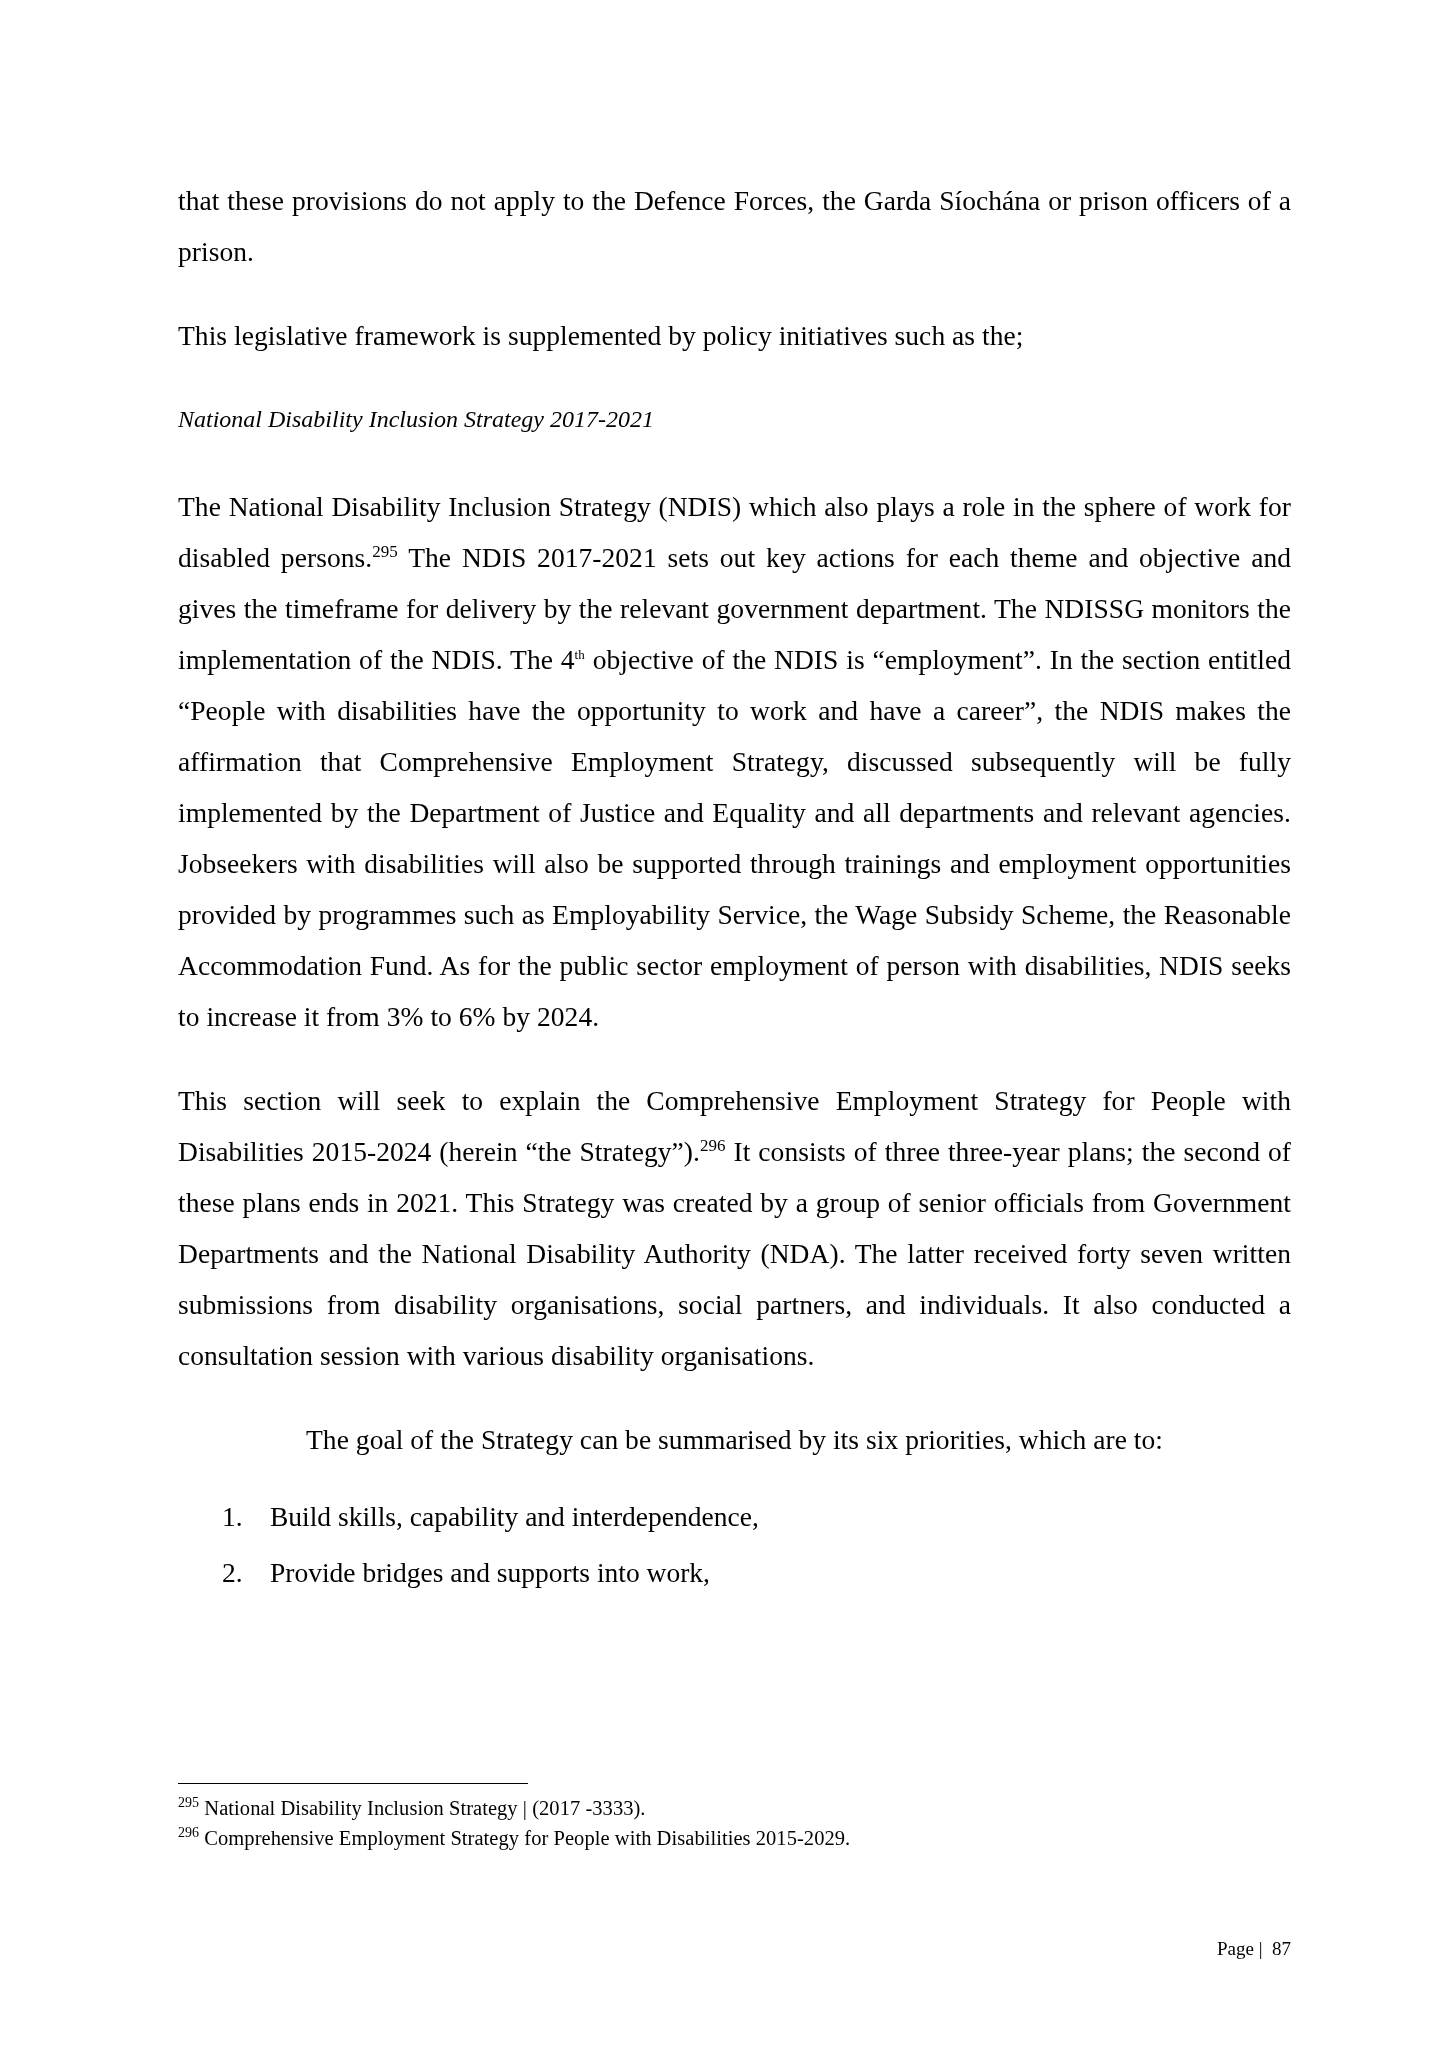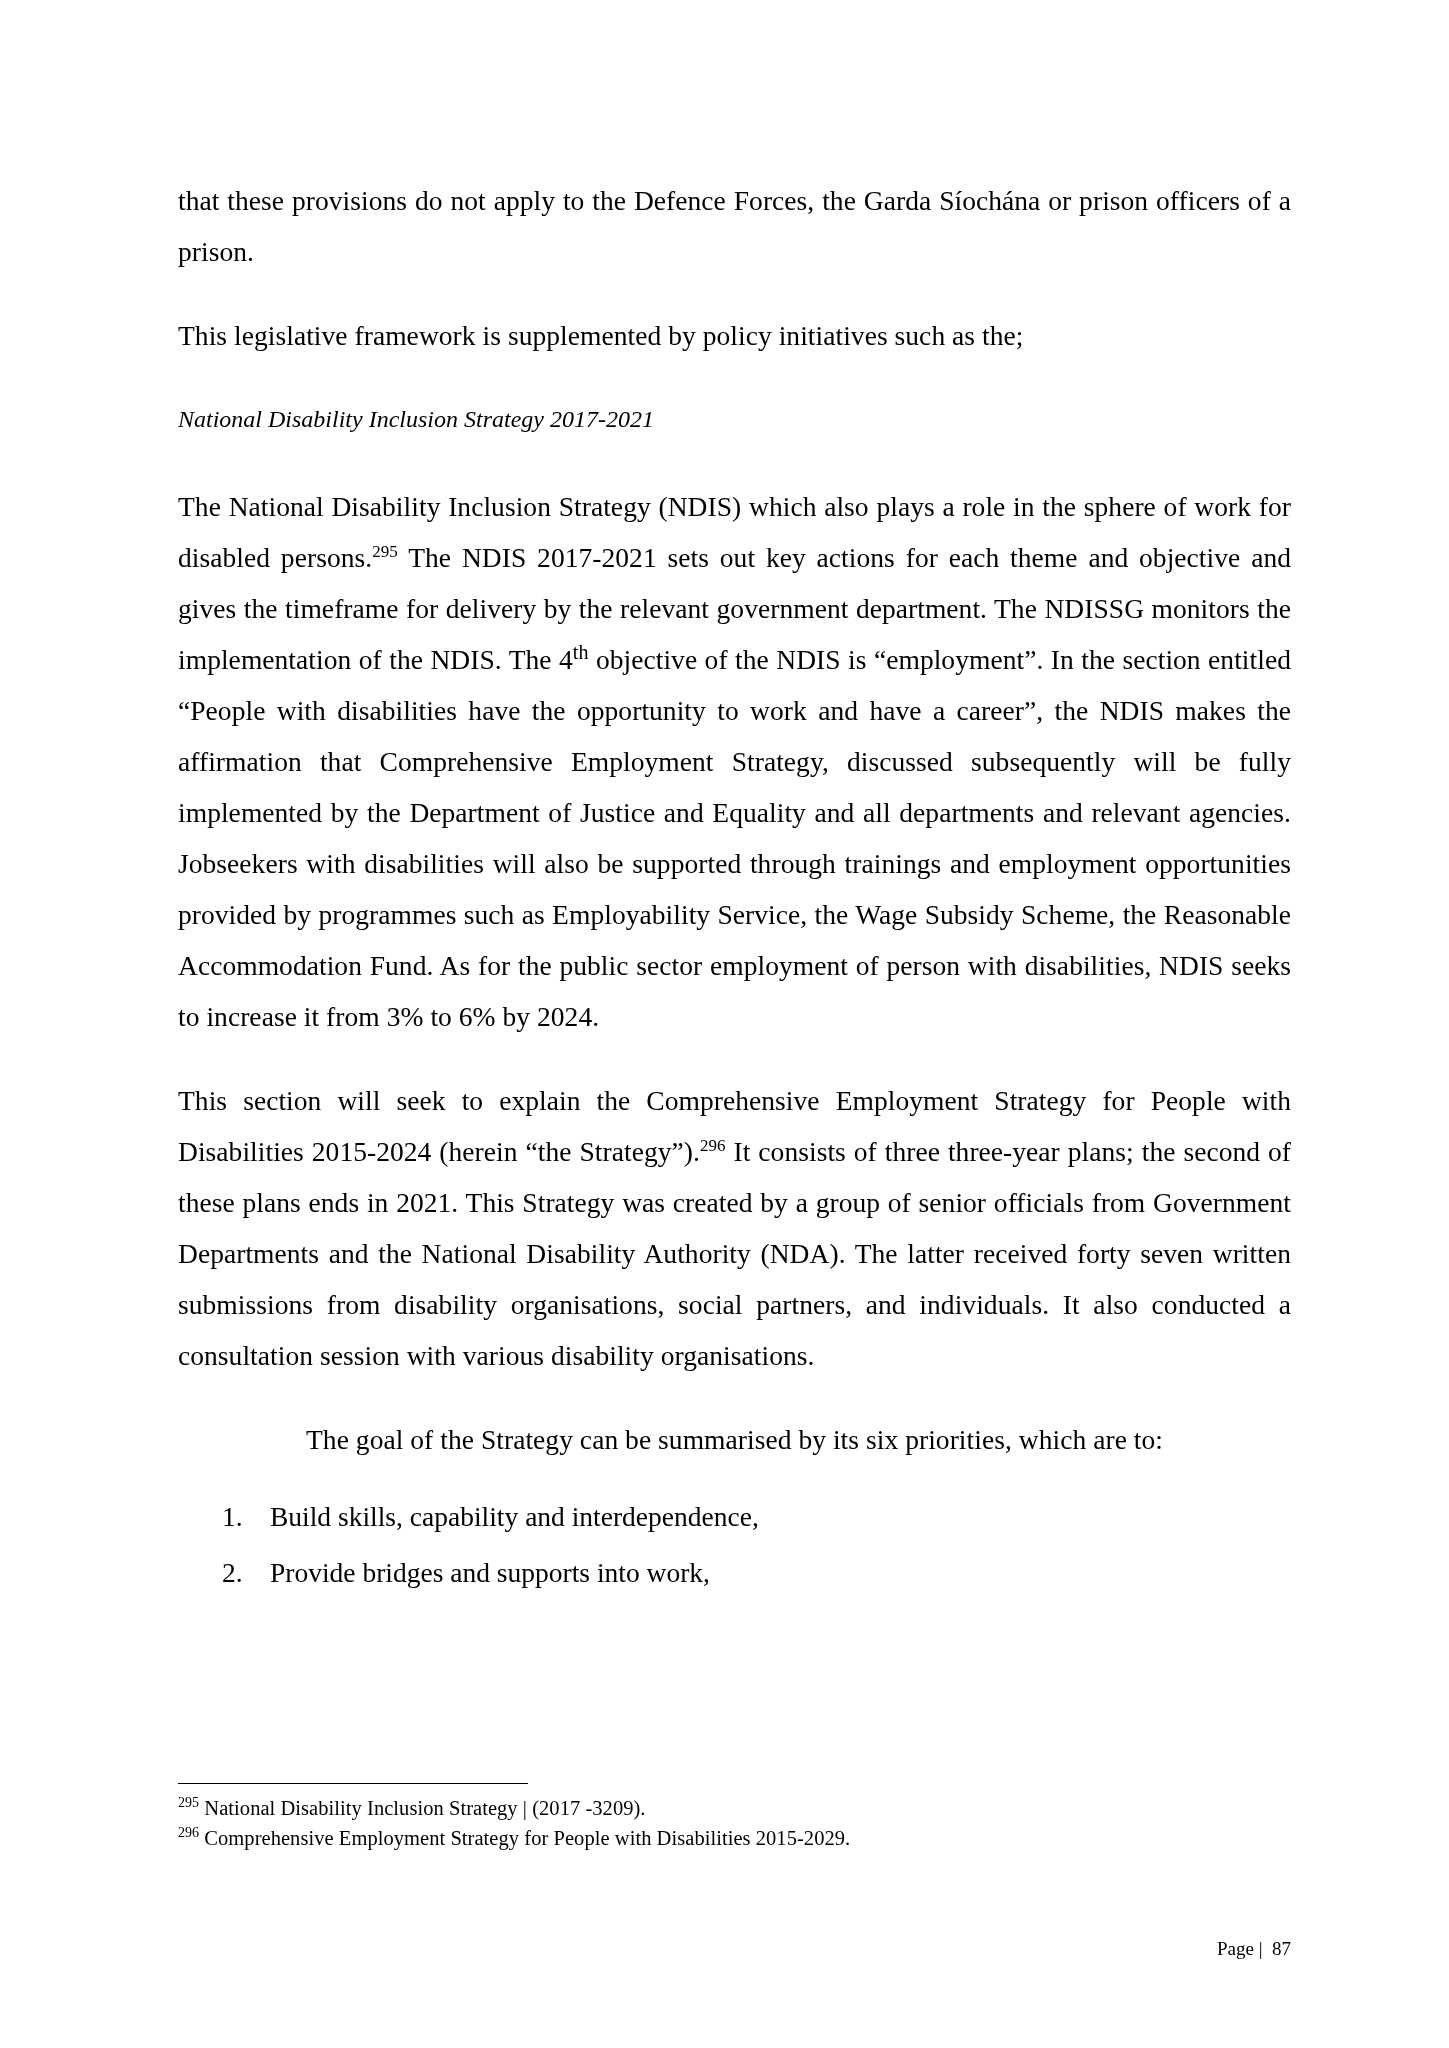--- a/index.html
+++ b/index.html
@@ -57,21 +57,21 @@
   h2.section-head .numeral {
     display: inline-block;
     width: 96px;
   }
   sup.fn {
     font-size: 17px;
     vertical-align: super;
     line-height: 0;
   }
   sup.ord {
-    font-size: 20px;
+    font-size: 13px;
     vertical-align: super;
     line-height: 0;
   }
   ol.priorities {
     margin: 0;
     padding: 0;
     list-style: none;
   }
   ol.priorities li {
     font-size: 27.5px;
@@ -142,19 +142,19 @@
 
     <ol class="priorities">
       <li><span class="marker">1.</span><span>Build skills, capability and interdependence,</span></li>
       <li><span class="marker">2.</span><span>Provide bridges and supports into work,</span></li>
     </ol>
 
   </div>
 
   <div class="footnote-area">
     <div class="footnote-rule"></div>
-    <p class="footnote"><sup>295</sup><span> National Disability Inclusion Strategy | (2017 -3209).</span></p>
+    <p class="footnote"><sup>295</sup><span> National Disability Inclusion Strategy | (2017 -3333).</span></p>
     <p class="footnote"><sup>296</sup><span> Comprehensive Employment Strategy for People with Disabilities 2015-2029.</span></p>
   </div>
 
   <div class="page-footer">Page |  87</div>
 
 </div>
 
 </body></html>

